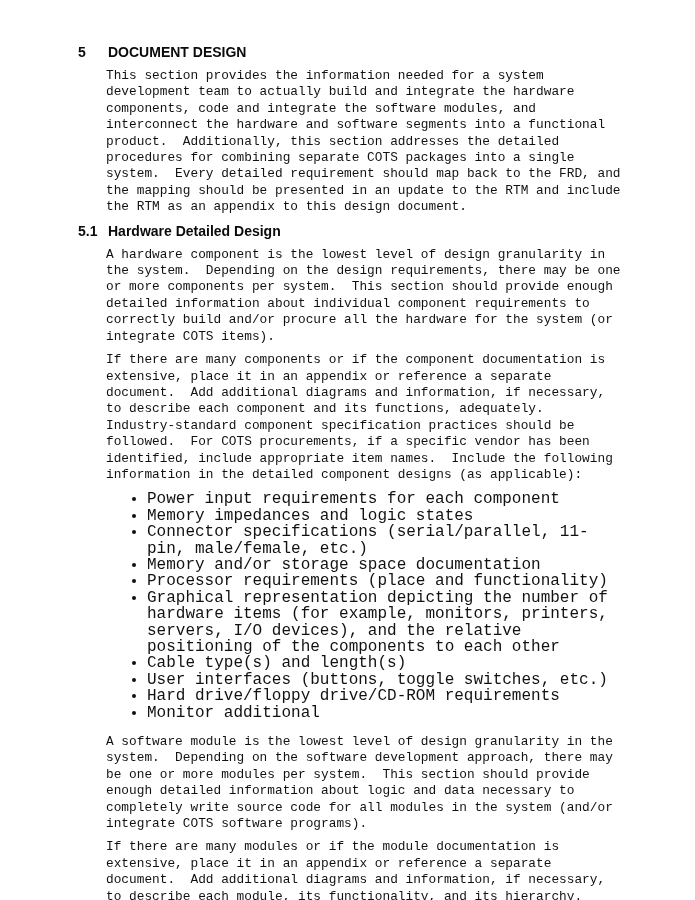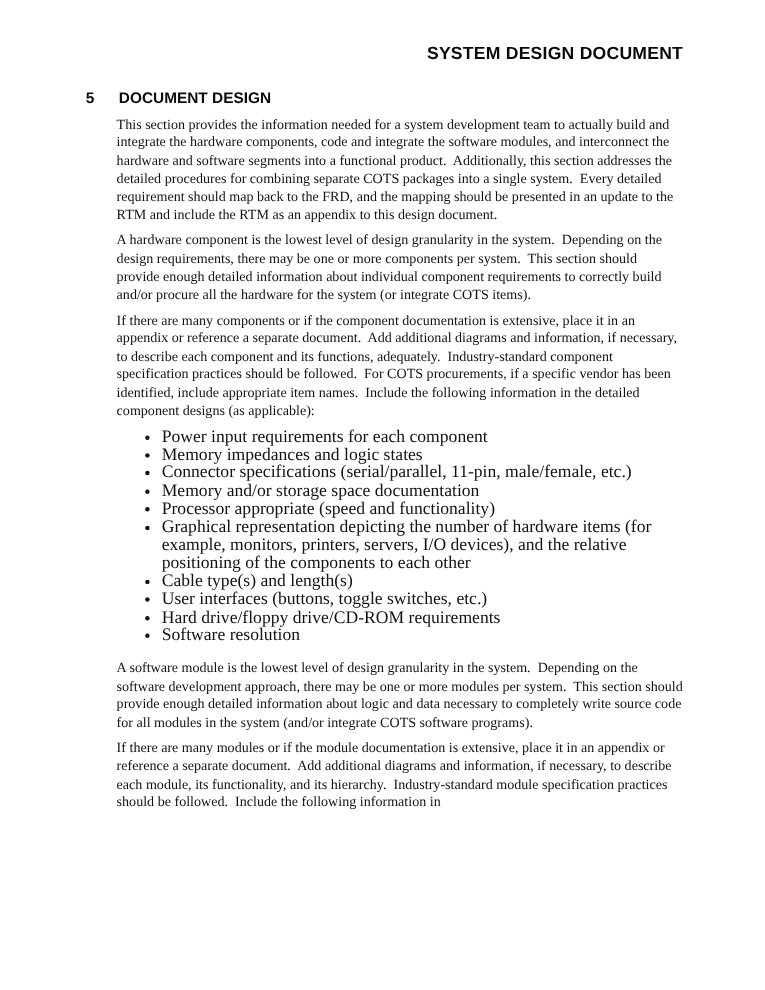--- a/index.html
+++ b/index.html
@@ -45,20 +45,21 @@
   }
   .section-number {
     flex: 0 0 30px;
   }
   .section-title {
     flex: 1 1 auto;
   }
   .section-body {
     margin-left: 28px;
     width: 515px;
+    font-family: Liberation Mono, monospace;
   }
   .section-body p {
     font-size: 12.8px;
     line-height: 16.4px;
     margin: 0 0 7px 0;
     white-space: pre-wrap;
     text-align: left;
   }
   ul.bullet-list {
     margin: 8px 0 13px 0;
@@ -70,49 +71,50 @@
   ul.bullet-list li {
     padding: 0;
     margin: 0;
   }
 </style>
 </head>
 <body>
 
 <div class="page">
 
-  <header class="doc-header">
-    <h1 class="doc-title">SYSTEM DESIGN DOCUMENT</h1>
-  </header>
 
   <section>
     <h2 class="section-heading">
       <span class="section-number">5</span>
       <span class="section-title">DOCUMENT DESIGN</span>
     </h2>
     <div class="section-body">
       <p>This section provides the information needed for a system development team to actually build and integrate the hardware components, code and integrate the software modules, and interconnect the hardware and software segments into a functional product.  Additionally, this section addresses the detailed procedures for combining separate COTS packages into a single system.  Every detailed requirement should map back to the FRD, and the mapping should be presented in an update to the RTM and include the RTM as an appendix to this design document.</p>
     </div>
   </section>
 
   <section>
+    <h2 class="section-heading">
+      <span class="section-number">5.1</span>
+      <span class="section-title">Hardware Detailed Design</span>
+    </h2>
     <div class="section-body">
       <p>A hardware component is the lowest level of design granularity in the system.  Depending on the design requirements, there may be one or more components per system.  This section should provide enough detailed information about individual component requirements to correctly build and/or procure all the hardware for the system (or integrate COTS items).</p>
       <p>If there are many components or if the component documentation is extensive, place it in an appendix or reference a separate document.  Add additional diagrams and information, if necessary, to describe each component and its functions, adequately.  Industry-standard component specification practices should be followed.  For COTS procurements, if a specific vendor has been identified, include appropriate item names.  Include the following information in the detailed component designs (as applicable):</p>
       <ul class="bullet-list">
         <li>Power input requirements for each component</li>
         <li>Memory impedances and logic states</li>
         <li>Connector specifications (serial/parallel, 11-pin, male/female, etc.)</li>
         <li>Memory and/or storage space documentation</li>
-        <li>Processor appropriate (speed and functionality)</li>
+        <li>Processor requirements (place and functionality)</li>
         <li>Graphical representation depicting the number of hardware items (for example, monitors, printers, servers, I/O devices), and the relative positioning of the components to each other</li>
         <li>Cable type(s) and length(s)</li>
         <li>User interfaces (buttons, toggle switches, etc.)</li>
         <li>Hard drive/floppy drive/CD-ROM requirements</li>
-        <li>Software resolution</li>
+        <li>Monitor additional</li>
       </ul>
     </div>
   </section>
 
   <section>
     <div class="section-body">
       <p>A software module is the lowest level of design granularity in the system.  Depending on the software development approach, there may be one or more modules per system.  This section should provide enough detailed information about logic and data necessary to completely write source code for all modules in the system (and/or integrate COTS software programs).</p>
       <p>If there are many modules or if the module documentation is extensive, place it in an appendix or reference a separate document.  Add additional diagrams and information, if necessary, to describe each module, its functionality, and its hierarchy.  Industry-standard module specification practices should be followed.  Include the following information in</p>
     </div>
   </section>

